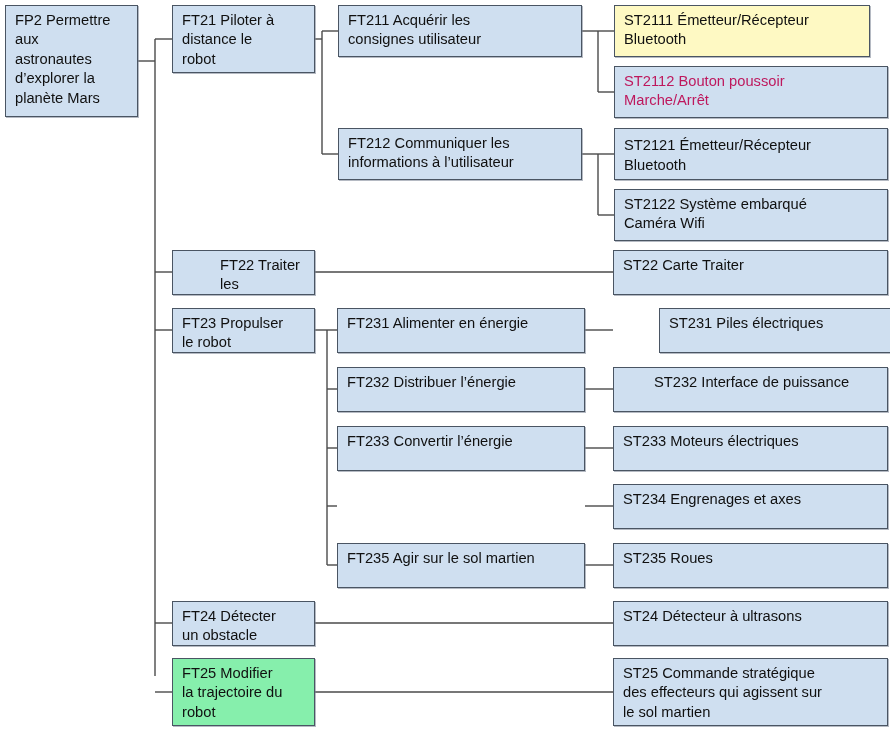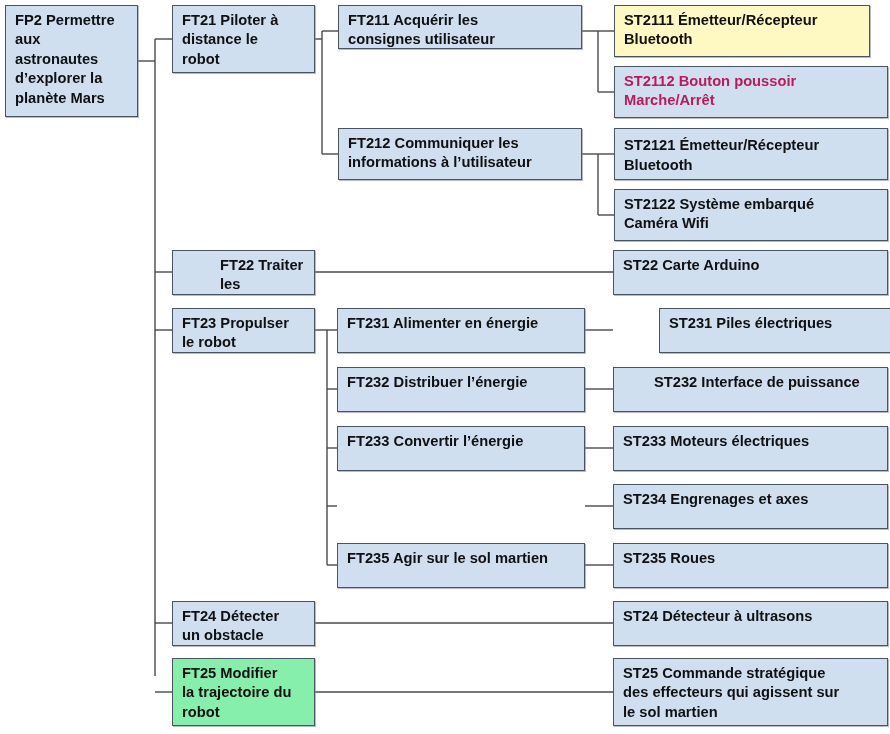--- a/index.html
+++ b/index.html
@@ -32,21 +32,20 @@
     background: #cfdff0;
     border: 1.3px solid #4a5563;
     color: #101010;
     font-size: 14.7px;
     line-height: 1.32;
     padding: 5px 8px 4px 9px;
     display: flex;
     align-items: flex-start;
     overflow: hidden;
     z-index: 2;
-    font-weight: bold;
   }
   .node .txt {
     display: block;
     white-space: pre-line;
   }
   .node.level0 {
     background: #cfdff0;
   }
   .node.shadowed {
     box-shadow: 1px 1px 0 rgba(120,130,145,0.55);
@@ -112,21 +111,21 @@
 d’explorer la
 planète Mars</span>
   </div>
 
   <div class="node shadowed" style="left: 172px; top: 5px; width: 143px; height: 68px; background: rgb(207, 223, 240); border-color: rgb(74, 85, 99); color: rgb(16, 16, 16);">
     <span class="txt">FT21 Piloter à
 distance le
 robot</span>
   </div>
 
-  <div class="node shadowed" style="left: 338px; top: 5px; width: 244px; height: 44px; background: rgb(207, 223, 240); border-color: rgb(74, 85, 99); color: rgb(16, 16, 16);">
+  <div class="node shadowed" style="left: 338px; top: 5px; width: 244px; height: 52px; background: rgb(207, 223, 240); border-color: rgb(74, 85, 99); color: rgb(16, 16, 16);">
     <span class="txt">FT211  Acquérir les
 consignes utilisateur</span>
   </div>
 
   <div class="node shadowed" style="left: 614px; top: 5px; width: 256px; height: 52px; background: #fef9c3; border-color: rgb(74, 85, 99); color: rgb(16, 16, 16);">
     <span class="txt">ST2111 Émetteur/Récepteur
 Bluetooth</span>
   </div>
 
   <div class="node shadowed" style="left: 614px; top: 66px; width: 274px; height: 52px; background: rgb(207, 223, 240); border-color: rgb(74, 85, 99); color: #be185d;">
@@ -148,21 +147,21 @@
     <span class="txt">ST2122 Système embarqué
 Caméra Wifi</span>
   </div>
 
   <div class="node shadowed" style="left: 172px; top: 250px; width: 143px; height: 45px; background: rgb(207, 223, 240); border-color: rgb(74, 85, 99); color: rgb(16, 16, 16); padding-left: 47px;">
     <span class="txt">FT22 Traiter les
 informations</span>
   </div>
 
   <div class="node shadowed" style="left: 613px; top: 250px; width: 275px; height: 45px; background: rgb(207, 223, 240); border-color: rgb(74, 85, 99); color: rgb(16, 16, 16);">
-    <span class="txt">ST22 Carte Arduino</span>
+    <span class="txt">ST22 Carte Traiter</span>
   </div>
 
   <div class="node shadowed" style="left: 172px; top: 308px; width: 143px; height: 45px; background: rgb(207, 223, 240); border-color: rgb(74, 85, 99); color: rgb(16, 16, 16);">
     <span class="txt">FT23 Propulser
 le robot</span>
   </div>
 
   <div class="node shadowed" style="left: 337px; top: 308px; width: 248px; height: 45px; background: rgb(207, 223, 240); border-color: rgb(74, 85, 99); color: rgb(16, 16, 16);">
     <span class="txt">FT231 Alimenter en énergie</span>
   </div>

